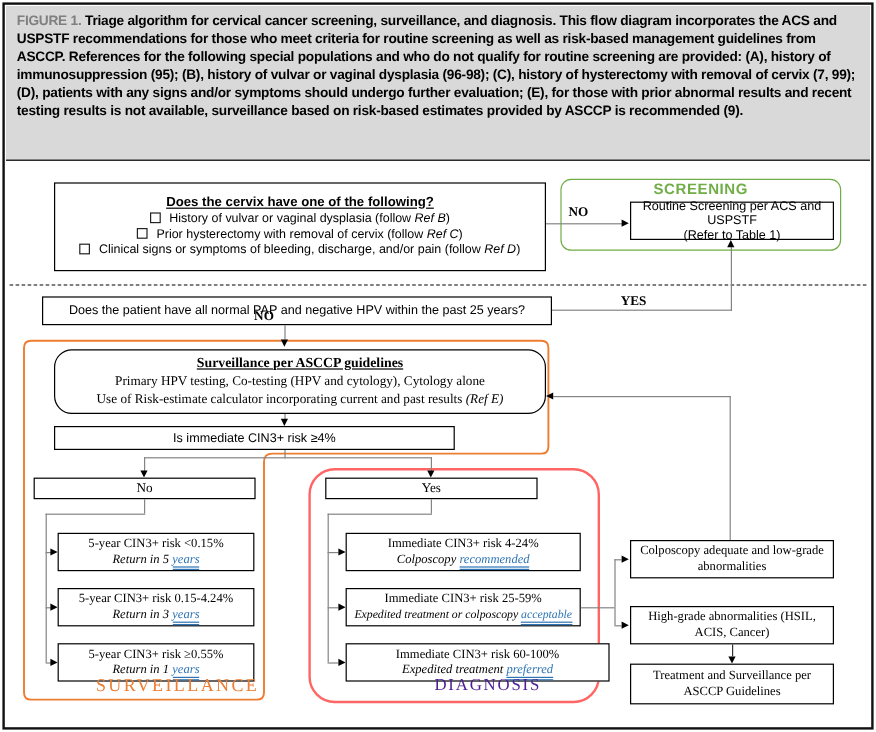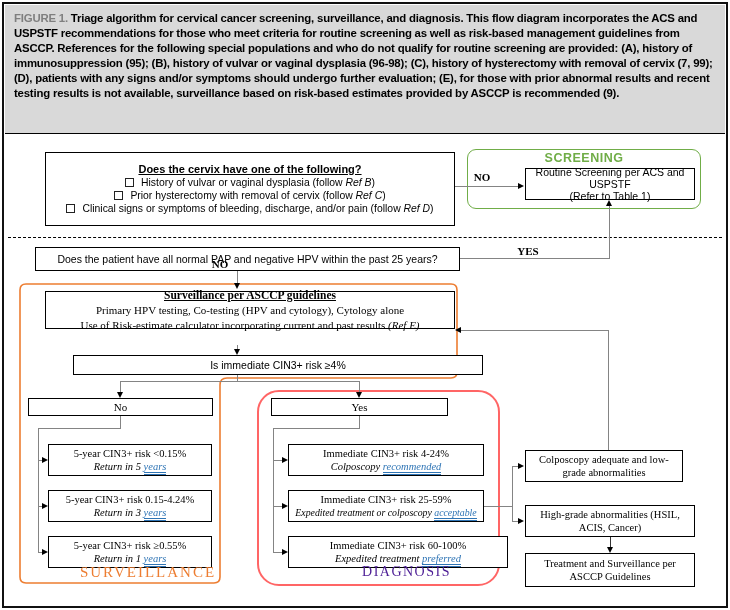--- a/index.html
+++ b/index.html
@@ -96,30 +96,30 @@
 
 <div class="lbl" style="left:498px;top:245px;width:60px;">YES</div>
 <div class="hline" style="left:460px;top:258px;width:150px;"></div>
 <div class="vline" style="left:609px;top:206px;height:53px;"></div>
 <div class="arr a-u" style="left:606px;top:200px;"></div>
 
 <div class="lbl" style="left:202px;top:258px;width:36px;">NO</div>
 <div class="vline" style="left:237px;top:271px;height:12px;"></div>
 <div class="arr a-d" style="left:234px;top:283px;"></div>
 
-<div class="box serif" style="left:45px;top:291px;width:410px;height:38px;">
+<div class="box serif" style="left:45px;top:291px;width:410px;height:54px;border-radius:15px;">
   <div class="survtitle">Surveillance per ASCCP guidelines</div>
   <div class="survline">Primary HPV testing, Co-testing (HPV and cytology), Cytology alone</div>
   <div class="survline"><span>Use of Risk-estimate calculator incorporating current and past results </span><span class="it">(Ref E)</span></div>
 </div>
 
 <div class="vline" style="left:237px;top:345px;height:5px;"></div>
 <div class="arr a-d" style="left:234px;top:349px;"></div>
 
-<div class="box sans" style="left:45px;top:355px;width:410px;height:20px;margin-left:28px;">
+<div class="box sans" style="left:45px;top:355px;width:334px;height:20px;">
   <div class="qtext">Is immediate CIN3+ risk ≥4%</div>
 </div>
 
 <div class="vline" style="left:237px;top:375px;height:7px;"></div>
 <div class="hline" style="left:120px;top:381px;width:240px;"></div>
 <div class="vline" style="left:120px;top:381px;height:12px;"></div>
 <div class="arr a-d" style="left:117px;top:392px;"></div>
 <div class="vline" style="left:359px;top:381px;height:12px;"></div>
 <div class="arr a-d" style="left:356px;top:392px;"></div>
 
@@ -179,21 +179,21 @@
 <div class="seclbl survlbl">SURVEILLANCE</div>
 <div class="seclbl diaglbl">DIAGNOSIS</div>
 
 <div class="hline" style="left:484px;top:506px;width:28px;"></div>
 <div class="vline" style="left:512px;top:466px;height:55px;"></div>
 <div class="hline" style="left:512px;top:466px;width:6px;"></div>
 <div class="arr a-r" style="left:518px;top:463px;"></div>
 <div class="hline" style="left:512px;top:521px;width:6px;"></div>
 <div class="arr a-r" style="left:518px;top:518px;"></div>
 
-<div class="box serif" style="left:525px;top:450px;width:158px;height:32px;padding:0 6px;">
+<div class="box serif" style="left:525px;top:450px;width:170px;height:32px;padding:0 6px;">
   <div class="outcome">Colposcopy adequate and low-grade abnormalities</div>
 </div>
 <div class="box serif" style="left:525px;top:505px;width:170px;height:32px;padding:0 6px;">
   <div class="outcome">High-grade abnormalities (HSIL, ACIS, Cancer)</div>
 </div>
 <div class="box serif" style="left:525px;top:553px;width:170px;height:34px;padding:0 6px;">
   <div class="outcome">Treatment and Surveillance per ASCCP Guidelines</div>
 </div>
 
 <div class="vline" style="left:608px;top:330px;height:120px;"></div>

